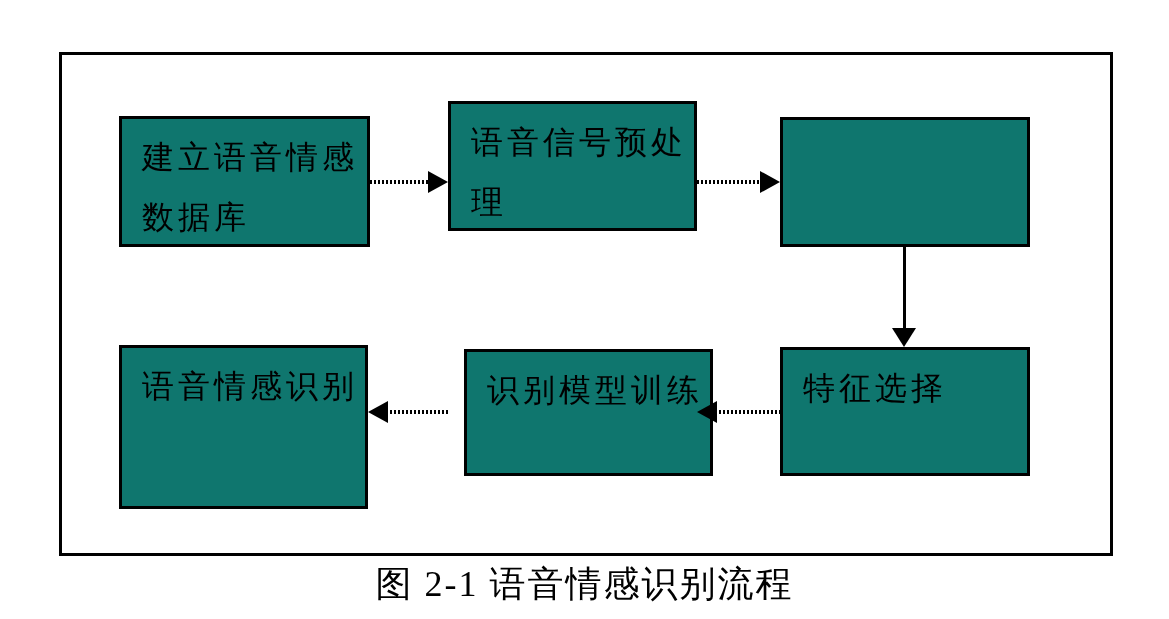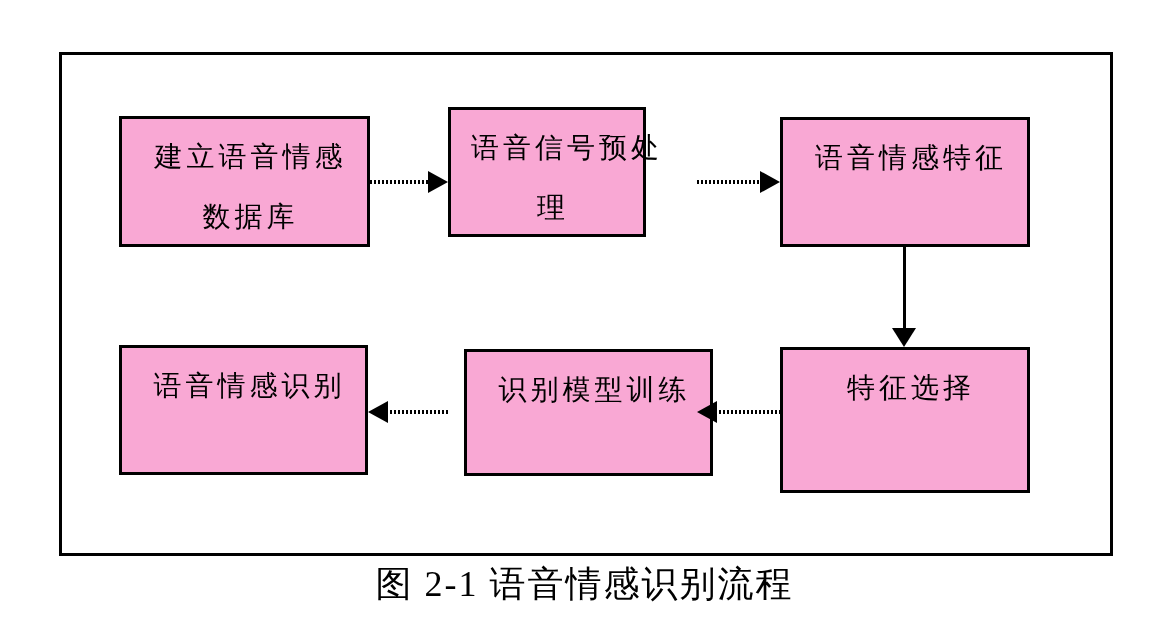--- a/index.html
+++ b/index.html
@@ -21,39 +21,38 @@
     left: 59px;
     top: 52px;
     width: 1048px;
     height: 498px;
     border: 3px solid #000000;
     background: #ffffff;
   }
   .flow-box {
     position: absolute;
     border: 3px solid #000000;
-    background: #f9a8d4;
+    background: #0f766e;
     box-sizing: border-box;
-    font-size: 28px;
+    font-size: 32px;
     letter-spacing: 4px;
     line-height: 60px;
     padding: 8px 8px 0 20px;
     white-space: nowrap;
-    text-align: center;
   }
   .flow-box .line { display: block; }
 
   
   .box1 { left: 119px; top: 116px; width: 251px; height: 131px; }
-  .box2 { left: 448px; top: 107px; width: 198px; height: 130px; }
+  .box2 { left: 448px; top: 101px; width: 249px; height: 130px; }
   .box3 { left: 780px; top: 117px; width: 250px; height: 130px; }
   
-  .box4 { left: 780px; top: 347px; width: 250px; height: 146px; }
+  .box4 { left: 780px; top: 347px; width: 250px; height: 129px; }
   .box5 { left: 448px; top: 349px; width: 249px; height: 127px; margin-left: 16px; }
-  .box6 { left: 119px; top: 345px; width: 249px; height: 130px; font-family: Liberation Serif, serif; }
+  .box6 { left: 119px; top: 345px; width: 249px; height: 164px; font-family: Liberation Serif, serif; }
 
   
   .hline {
     position: absolute;
     height: 4px;
     background: repeating-linear-gradient(90deg, #000 0 2px, #fff 2px 4px);
   }
   
   .vline {
     position: absolute;
@@ -119,21 +118,20 @@
     <span class="line">建立语音情感</span>
     <span class="line">数据库</span>
   </div>
 
   <div class="flow-box box2">
     <span class="line">语音信号预处</span>
     <span class="line">理</span>
   </div>
 
   <div class="flow-box box3">
-    <span class="line">语音情感特征</span>
   </div>
 
   <div class="flow-box box4">
     <span class="line">特征选择</span>
   </div>
 
   <div class="flow-box box5">
     <span class="line">识别模型训练</span>
   </div>
 

